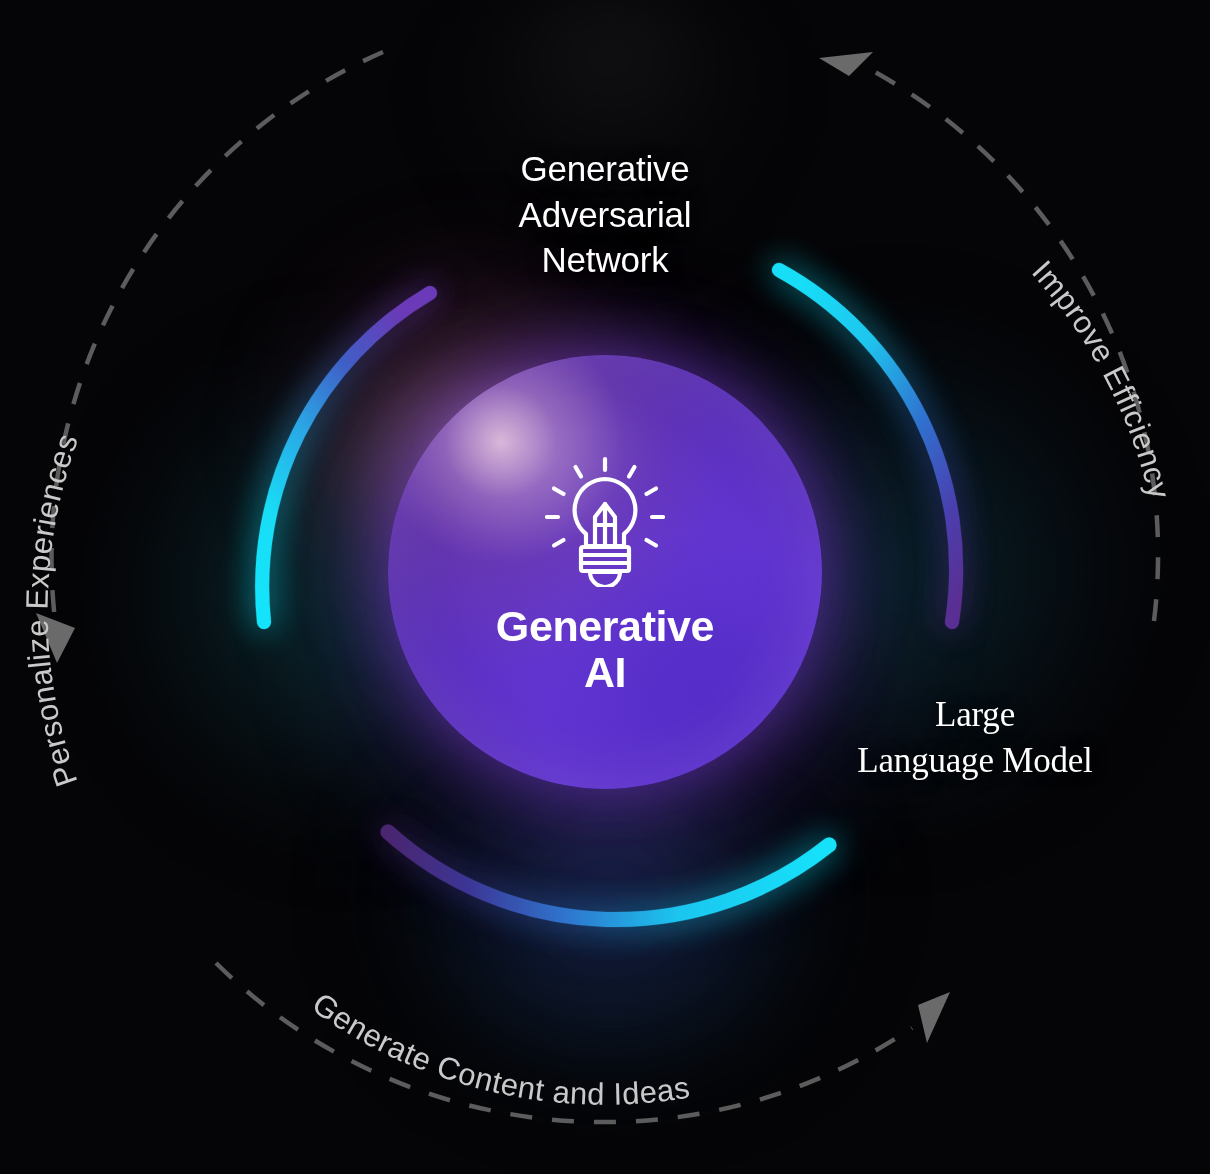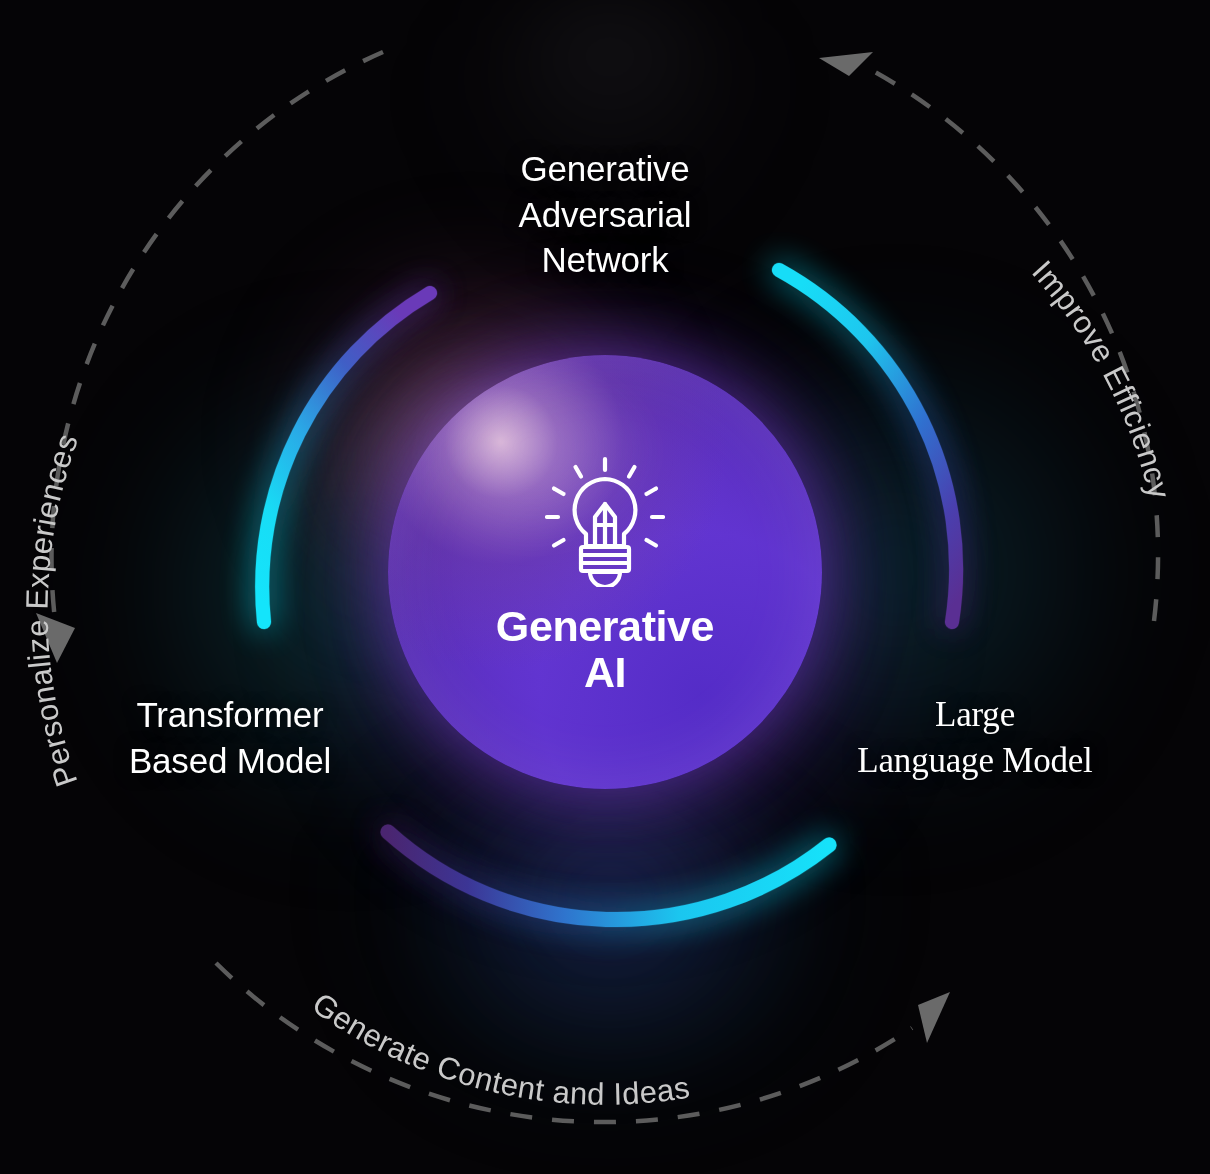--- a/index.html
+++ b/index.html
@@ -363,19 +363,17 @@
       </svg>
       <div class="orb-title">Generative
 AI</div>
     </div>
   </div>
 
   <div class="node-label" id="label-gan">Generative
 Adversarial
 Network</div>
 
-  <div class="node-label" id="label-tbm">Transformer
-Based Model</div>
 
   <div class="node-label" id="label-llm">Large
 Language Model</div>
 
 </div>
 
 </body></html>

